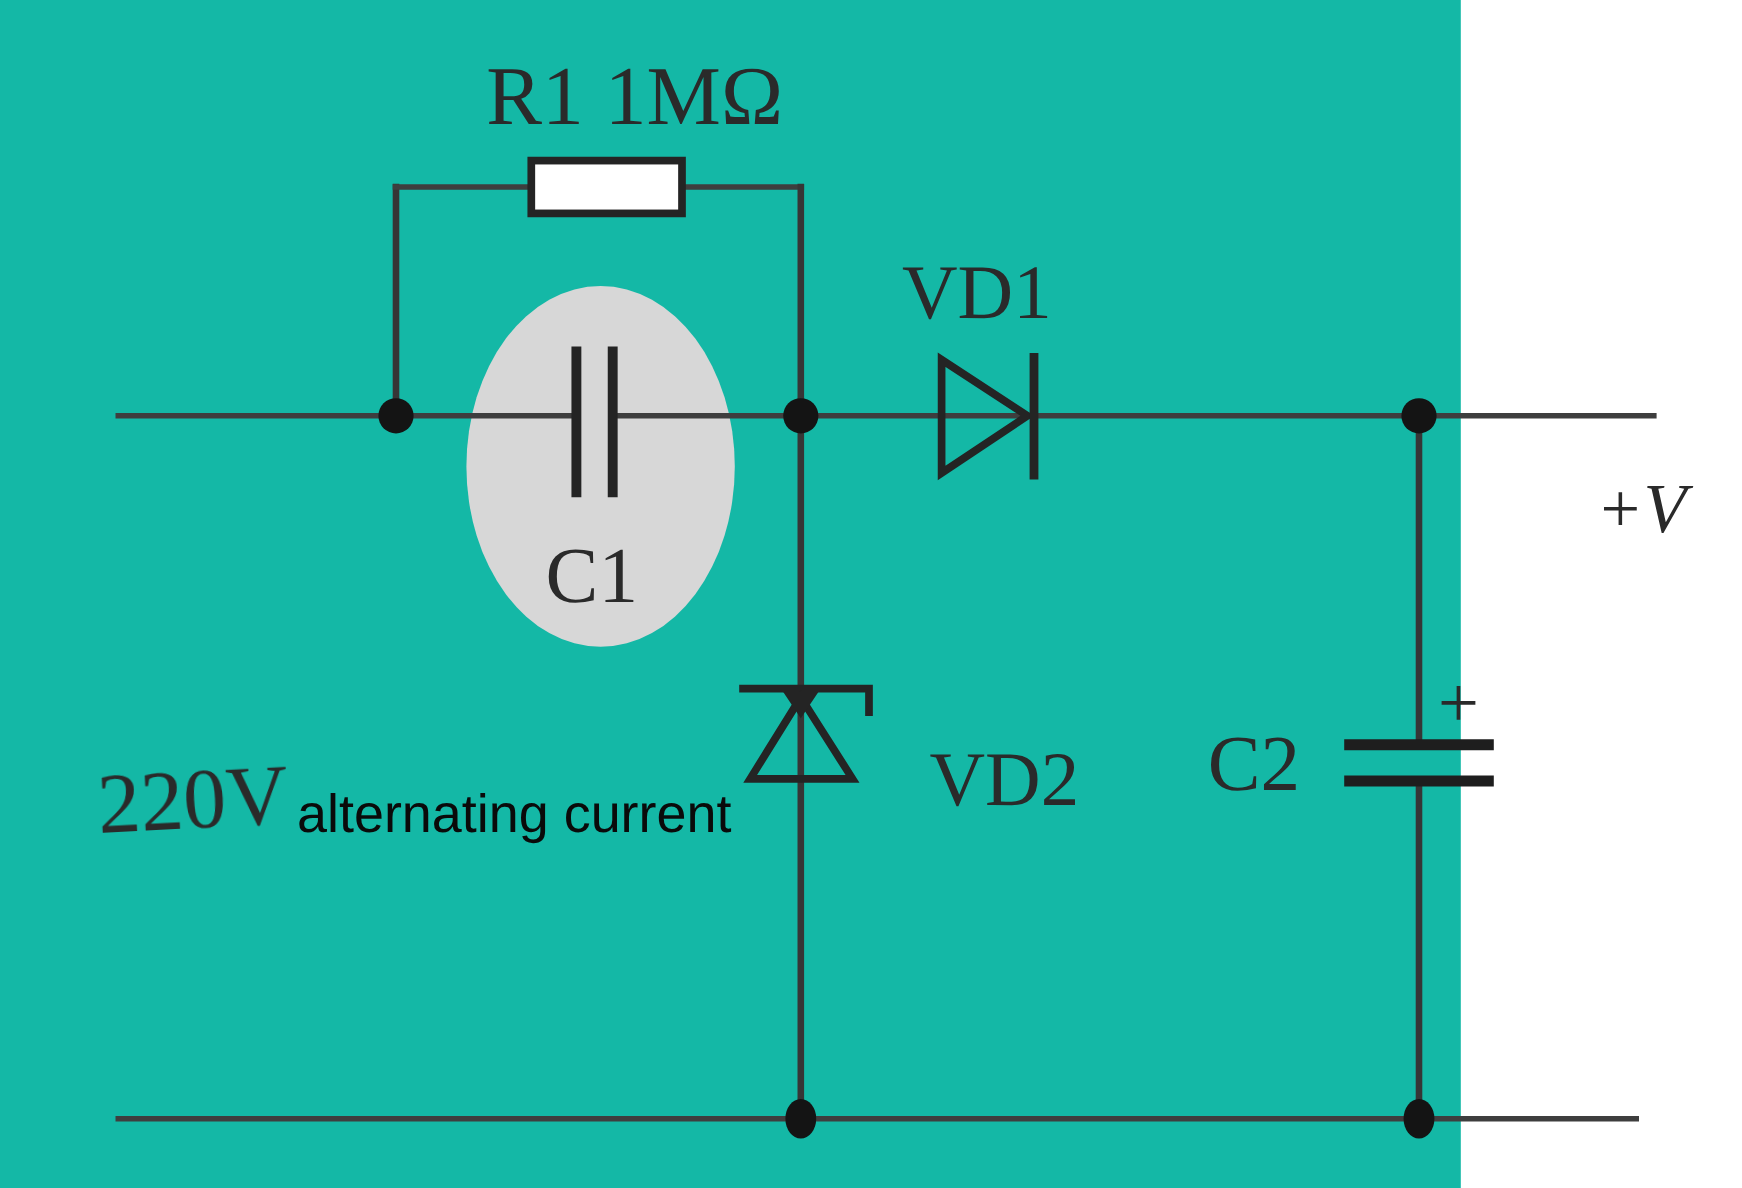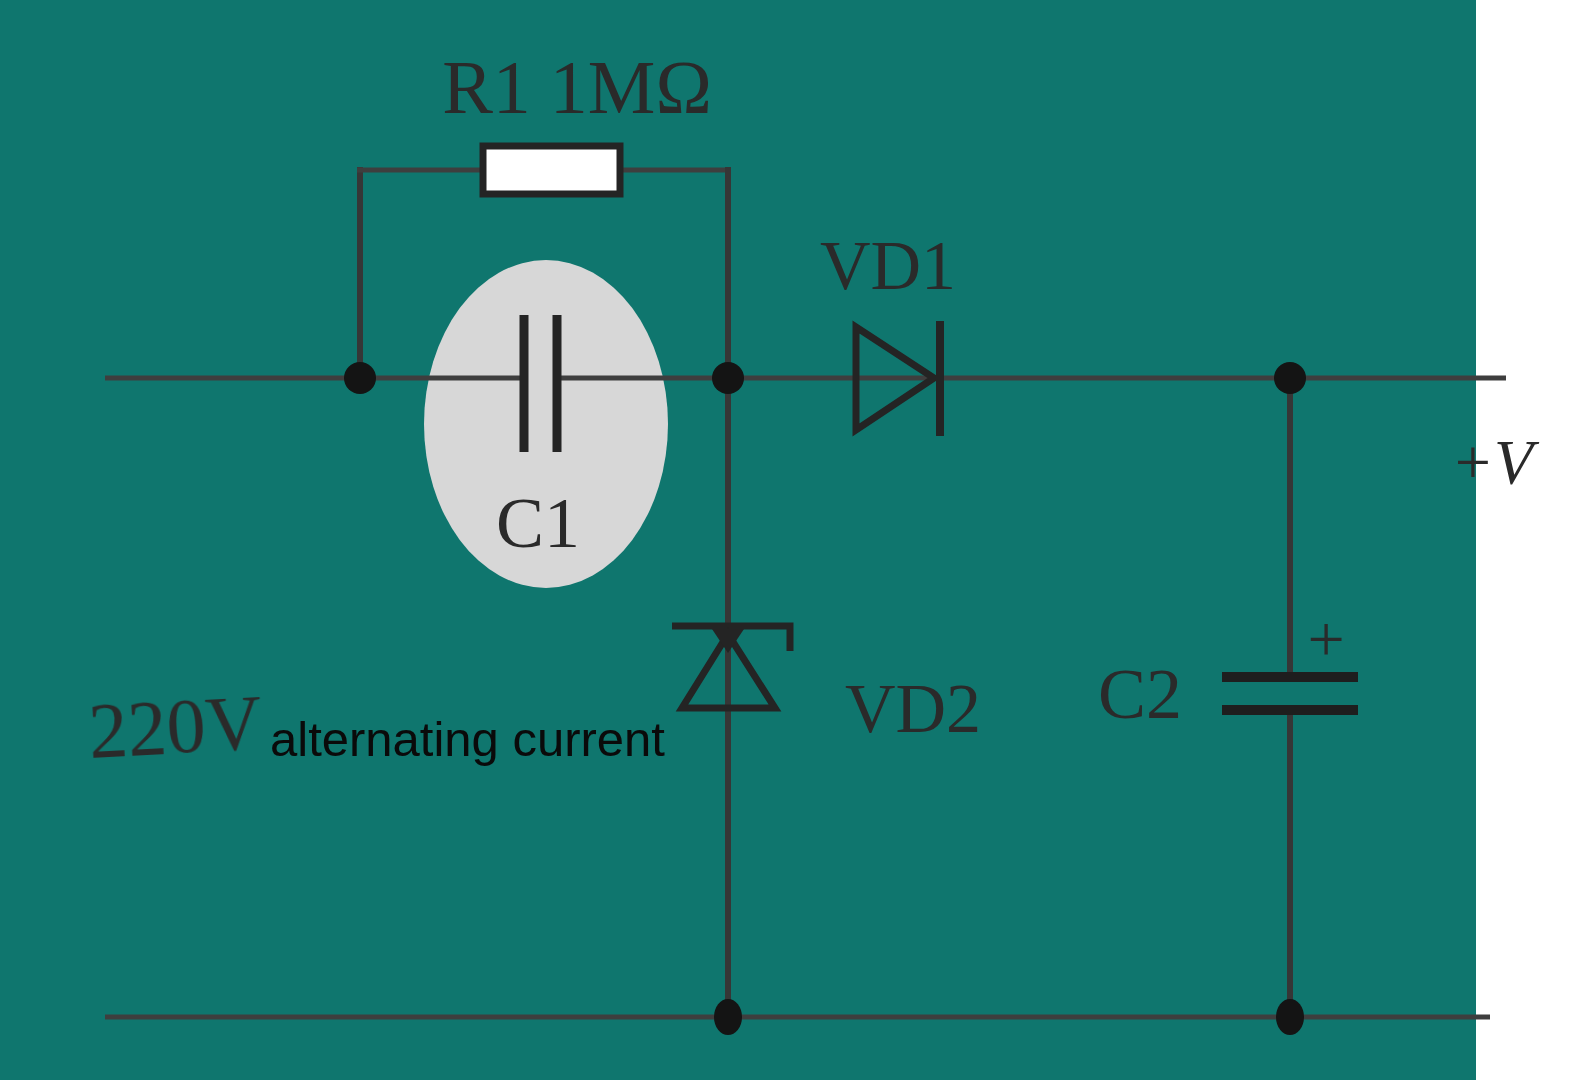--- a/index.html
+++ b/index.html
@@ -5,23 +5,23 @@
   html, body {
     margin: 0;
     padding: 0;
     background: #ffffff;
     width: 1584px;
     height: 1080px;
     overflow: hidden;
   }
   .stage {
     position: relative;
-    width: 1476px;
+    width: 1328px;
     height: 1080px;
-    background: #0f766e;
+    background: #14b8a6;
   }
   svg { display: block; }
 
   
   .wire        { stroke: #3e3e3e; stroke-width: 5; fill: none; stroke-linecap: butt; }
   .riser       { stroke: #363636; stroke-width: 6; fill: none; }
   .comp        { stroke: #242424; stroke-width: 7; fill: none; stroke-linejoin: miter; }
   .plate       { stroke: #242424; stroke-width: 9; fill: none; }
   .plate-h     { stroke: #1e1e1e; stroke-width: 10; fill: none; }
   .dot         { fill: #141414; stroke: none; }

